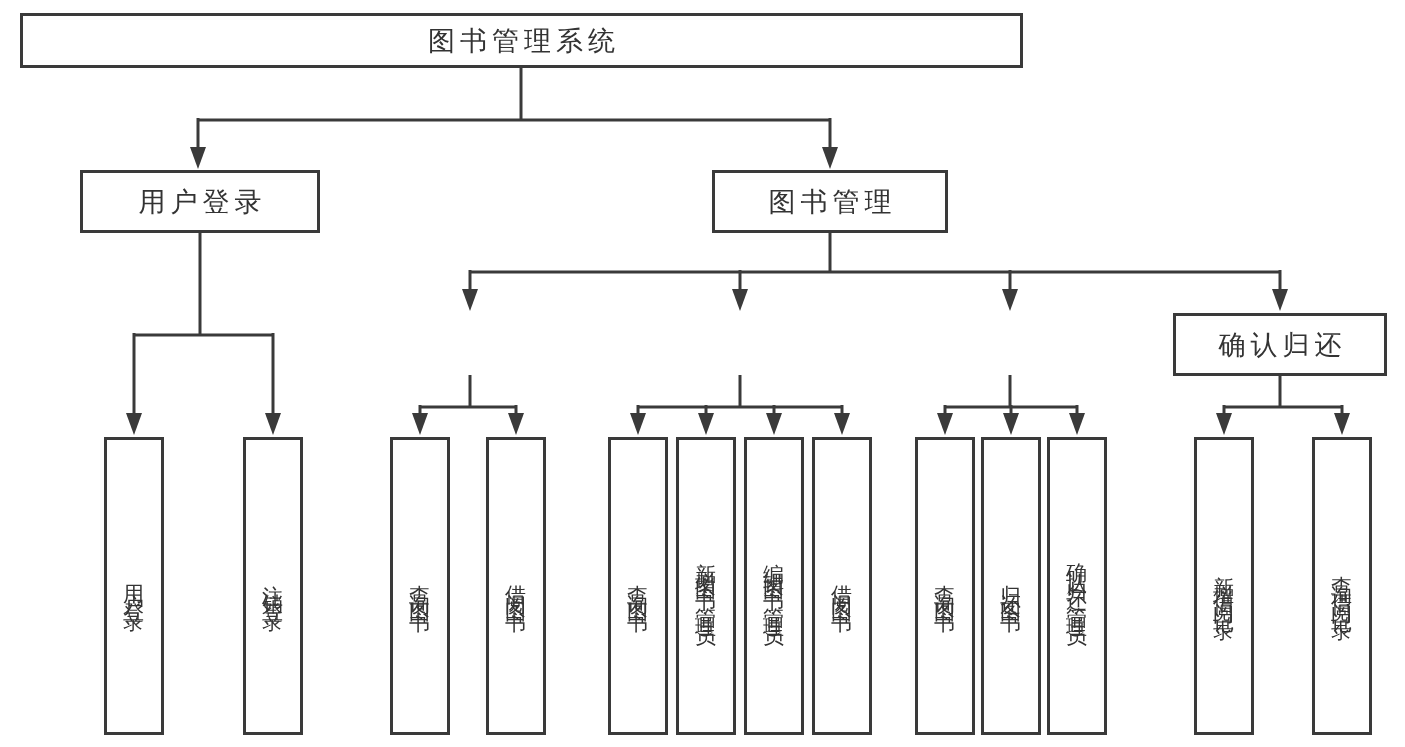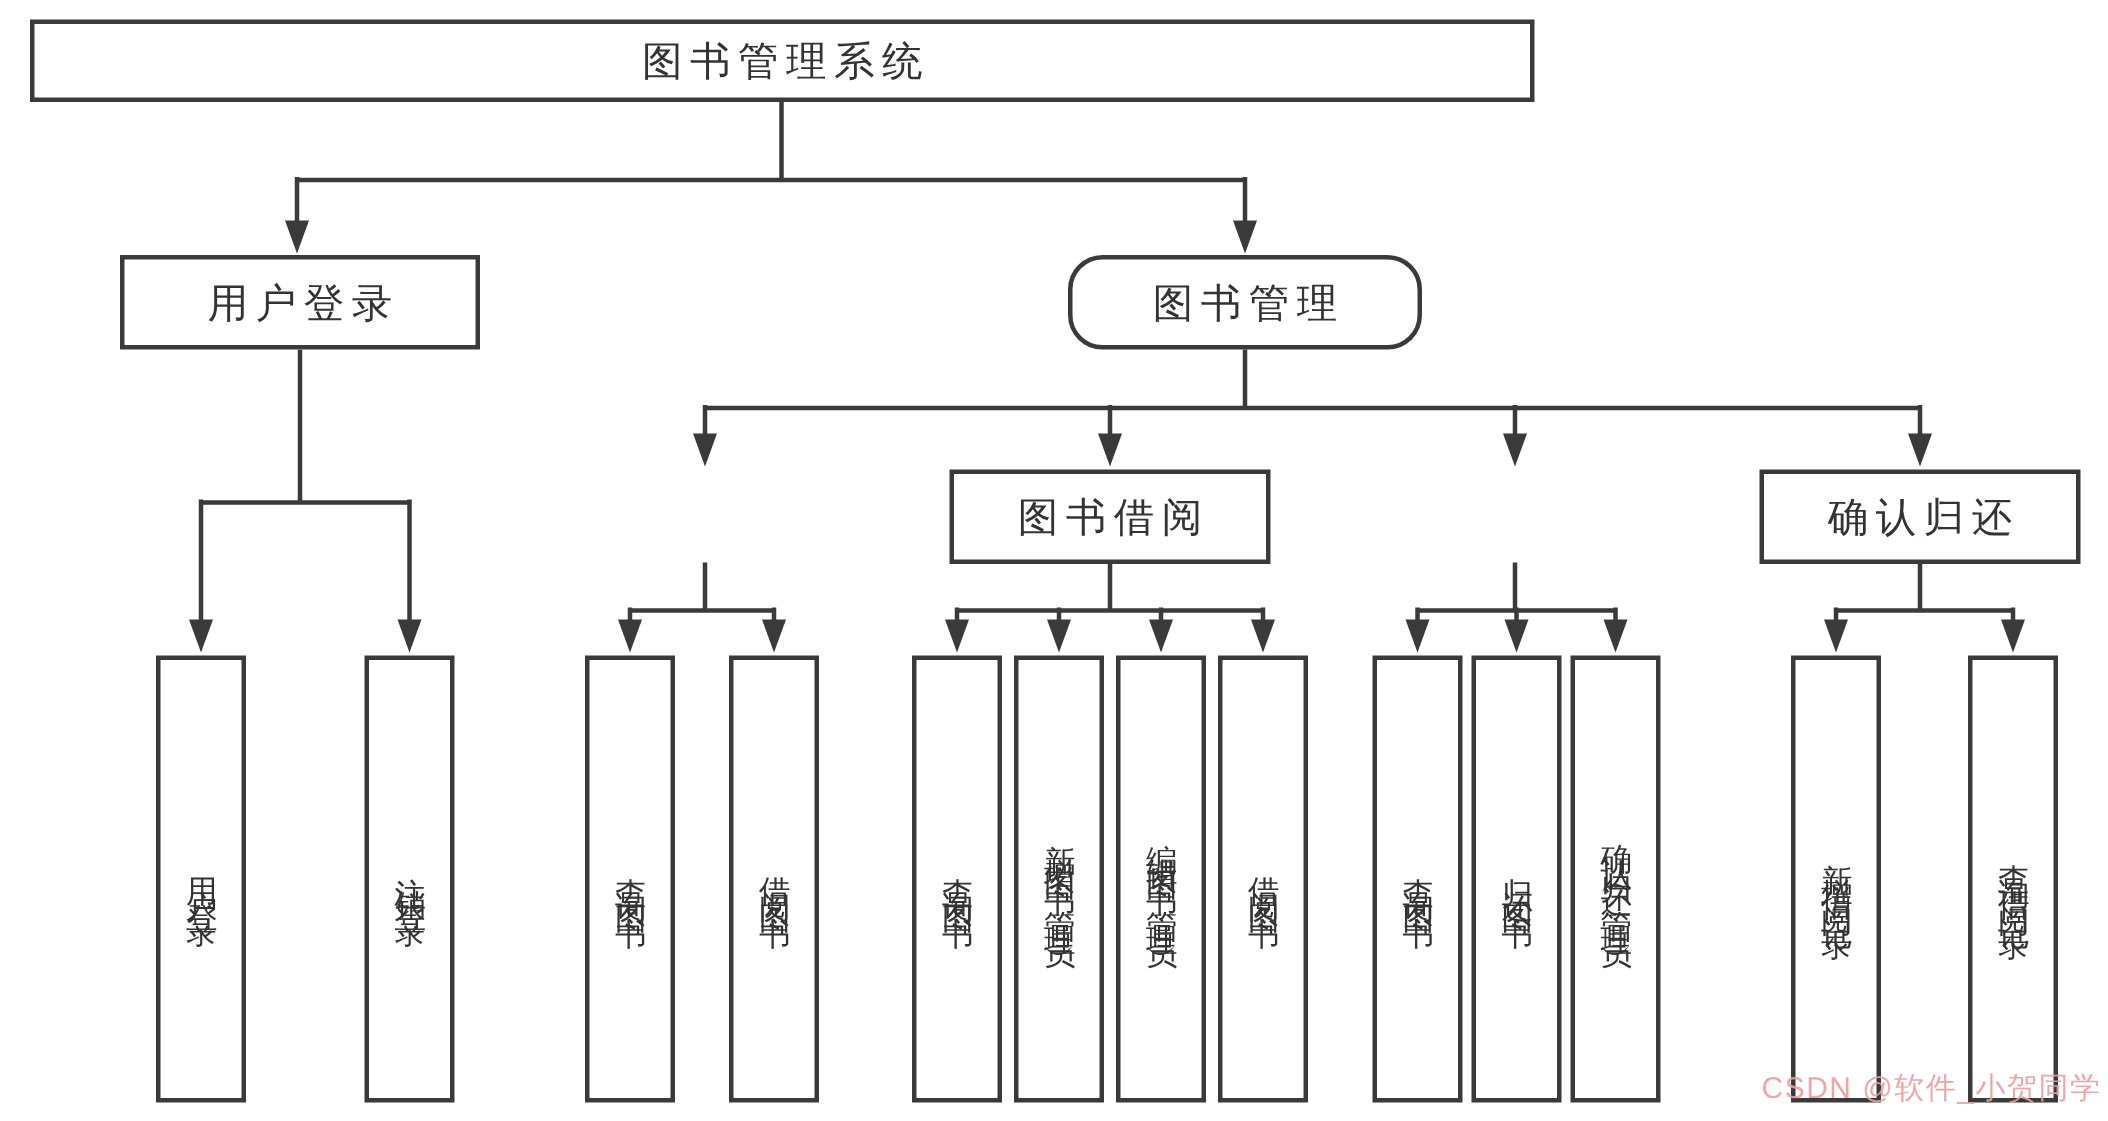--- a/index.html
+++ b/index.html
@@ -131,27 +131,24 @@
     <polygon class="carrow" points="1334,413 1350,413 1342,435"></polygon>
   </svg>
 
   <div class="node hbox" style="left:20px; top:13px; width:1003px; height:55px;">
     <span>图书管理系统</span>
   </div>
 
   <div class="node hbox" style="left:80px; top:170px; width:240px; height:63px;">
     <span>用户登录</span>
   </div>
-  <div class="node hbox" style="left:712px; top:170px; width:236px; height:63px;border-radius:23px;">
+  <div class="node hbox" style="left:712px; top:170px; width:236px; height:63px;">
     <span>图书管理</span>
   </div>
 
-  <div class="node hbox" style="left:633px; top:313px; width:214px; height:63px;">
-    <span>图书借阅</span>
-  </div>
   <div class="node hbox" style="left:1173px; top:313px; width:214px; height:63px;">
     <span>确认归还</span>
   </div>
 
   <div class="node vbox" style="left:104px; top:437px; width:60px; height:298px;">
     <span>用户登录</span>
   </div>
   <div class="node vbox" style="left:243px; top:437px; width:60px; height:298px;">
     <span>注销登录</span>
   </div>
@@ -186,15 +183,14 @@
     <span>确认归还（管理员）</span>
   </div>
 
   <div class="node vbox" style="left:1194px; top:437px; width:60px; height:298px;">
     <span>新增借阅记录</span>
   </div>
   <div class="node vbox" style="left:1312px; top:437px; width:60px; height:298px;">
     <span>查询借阅记录</span>
   </div>
 
-  <div id="watermark">CSDN @软件_小贺同学</div>
 
 </div>
 
 </body></html>

